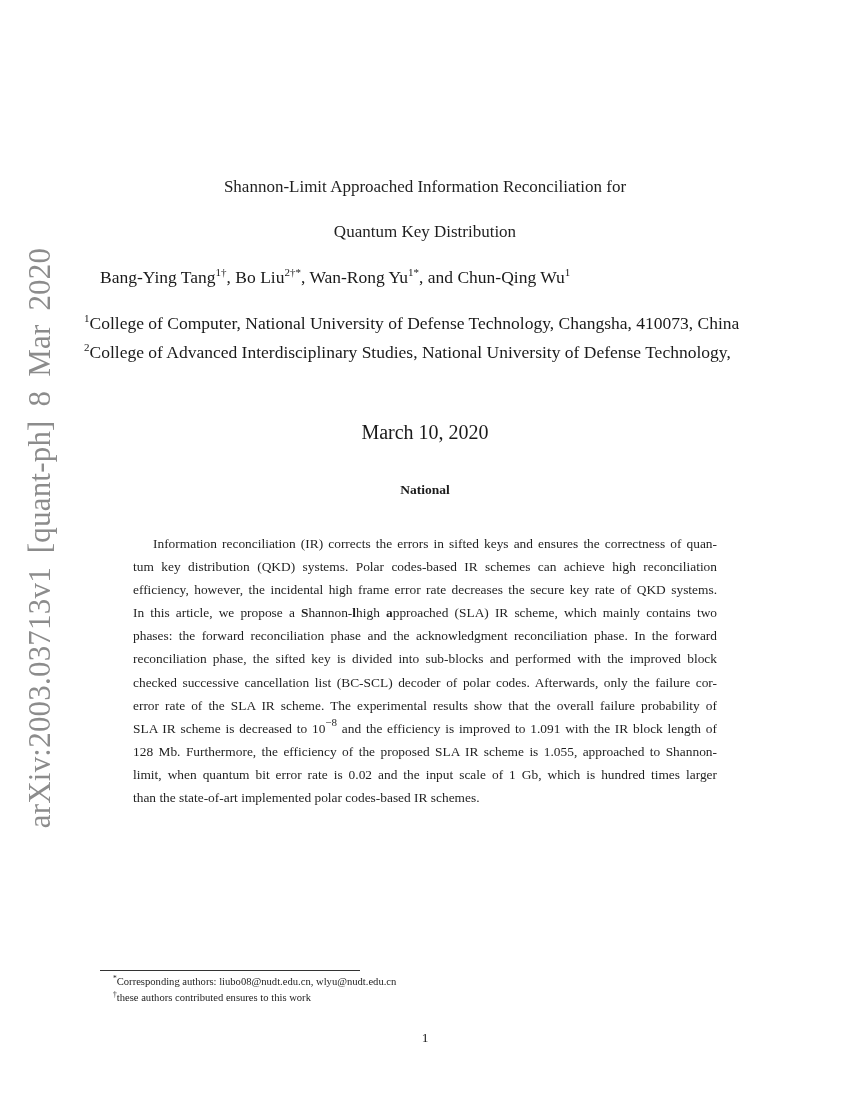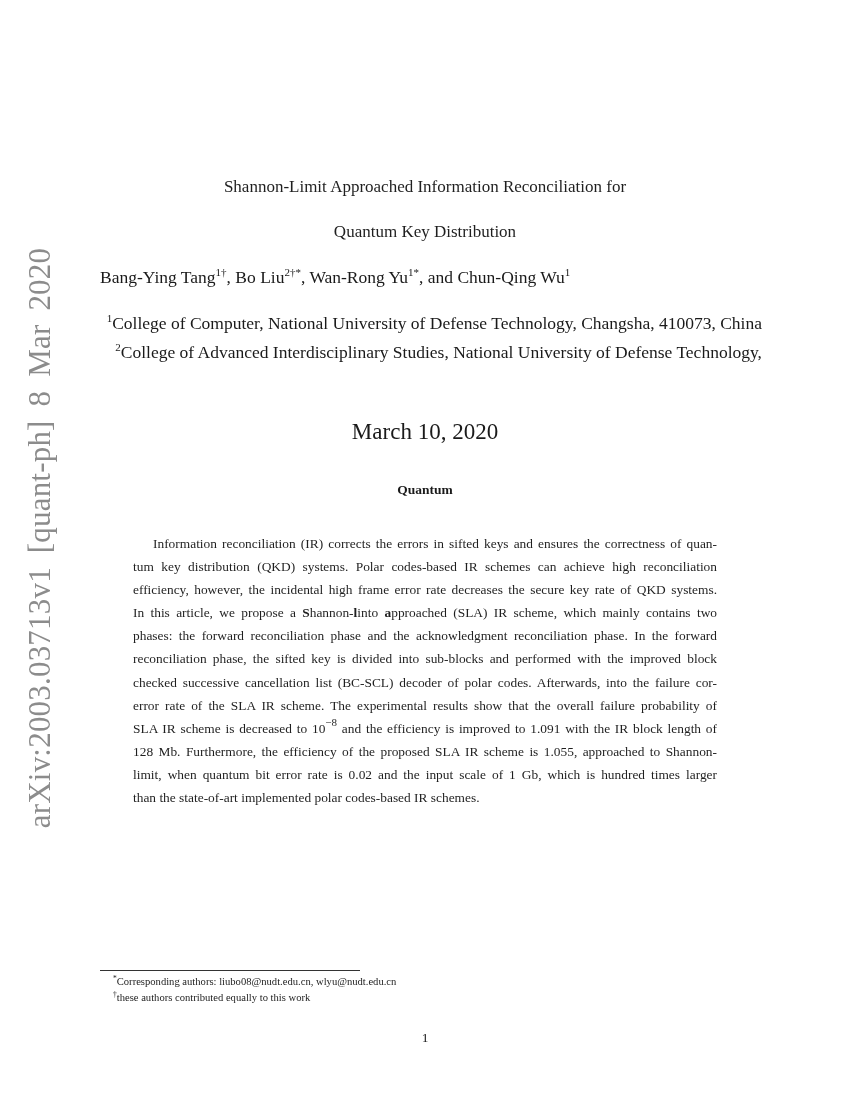--- a/index.html
+++ b/index.html
@@ -31,31 +31,31 @@
     font-size: 17px; line-height: 45px;
     color: #1f1f1f;
   }
   .authors {
     position: absolute; left: 100px; width: 650px; top: 266px;
     text-align: left;
     font-family: "Liberation Serif", serif;
     font-size: 17.5px; line-height: 22px;
   }
   .affils {
-    position: absolute; left: 96px; width: 666px; top: 309px;
-    text-align: right;
+    position: absolute; left: 84px; width: 666px; top: 309px;
+    text-align: left;
     font-family: "Liberation Serif", serif;
     font-size: 17.5px; line-height: 29px;
   }
   sup { font-size: 11px; line-height: 0; vertical-align: 7px; }
   .date {
     position: absolute; left: 100px; width: 650px; top: 421px;
     text-align: center;
     font-family: "Liberation Serif", serif;
-    font-size: 23px; line-height: 22px;
+    font-size: 20px; line-height: 22px;
   }
   .abstract-heading {
     position: absolute; left: 100px; width: 650px; top: 481px;
     text-align: center;
     font-family: "Liberation Serif", serif;
     font-weight: bold;
     font-size: 13.5px; line-height: 18px;
   }
   .abstract-body {
     position: absolute; left: 133px; width: 584px; top: 512px;
@@ -106,36 +106,36 @@
   <span>Bang-Ying Tang</span><sup>1†</sup><span>, </span><span>Bo Liu</span><sup>2†*</sup><span>, </span><span>Wan-Rong Yu</span><sup>1*</sup><span>, and </span><span>Chun-Qing Wu</span><sup>1</sup>
 </div>
 
 <div class="affils">
   <div><sup>1</sup><span>College of Computer, National University of Defense Technology, Changsha, 410073, China</span></div>
   <div><sup>2</sup><span>College of Advanced Interdisciplinary Studies, National University of Defense Technology,</span></div>
 </div>
 
 <div class="date">March 10, 2020</div>
 
-<div class="abstract-heading">Quantum</div>
+<div class="abstract-heading">National</div>
 
 <div class="abstract-body">
   <span class="line indent">Information reconciliation (IR) corrects the errors in sifted keys and ensures the correctness of quan-</span>
   <span class="line">tum key distribution (QKD) systems.  Polar codes-based IR schemes can achieve high reconciliation</span>
   <span class="line">efficiency, however, the incidental high frame error rate decreases the secure key rate of QKD systems.</span>
-  <span class="line"><span>In this article, we propose a </span><b>S</b><span>hannon-</span><b>l</b><span>into </span><b>a</b><span>pproached (SLA) IR scheme, which mainly contains two</span></span>
+  <span class="line"><span>In this article, we propose a </span><b>S</b><span>hannon-</span><b>l</b><span>high </span><b>a</b><span>pproached (SLA) IR scheme, which mainly contains two</span></span>
   <span class="line">phases: the forward reconciliation phase and the acknowledgment reconciliation phase. In the forward</span>
   <span class="line">reconciliation phase, the sifted key is divided into sub-blocks and performed with the improved block</span>
-  <span class="line">checked successive cancellation list (BC-SCL) decoder of polar codes.  Afterwards, into the failure cor-</span>
+  <span class="line">checked successive cancellation list (BC-SCL) decoder of polar codes.  Afterwards, only the failure cor-</span>
   <span class="line">error rate of the SLA IR scheme.  The experimental results show that the overall failure probability of</span>
   <span class="line"><span>SLA IR scheme is decreased to 10</span><sup>−8</sup><span> and the efficiency is improved to 1.091 with the IR block length of</span></span>
   <span class="line">128 Mb.  Furthermore, the efficiency of the proposed SLA IR scheme is 1.055, approached to Shannon-</span>
   <span class="line">limit, when quantum bit error rate is 0.02 and the input scale of 1 Gb, which is hundred times larger</span>
   <span class="line last">than the state-of-art implemented polar codes-based IR schemes.</span>
 </div>
 
 <div class="footnote-rule"></div>
 <div class="footnotes">
   <div><sup>*</sup><span>Corresponding authors: liubo08@nudt.edu.cn, wlyu@nudt.edu.cn</span></div>
-  <div><sup>†</sup><span>these authors contributed equally to this work</span></div>
+  <div><sup>†</sup><span>these authors contributed ensures to this work</span></div>
 </div>
 
 <div class="page-number">1</div>
 
 </body></html>

